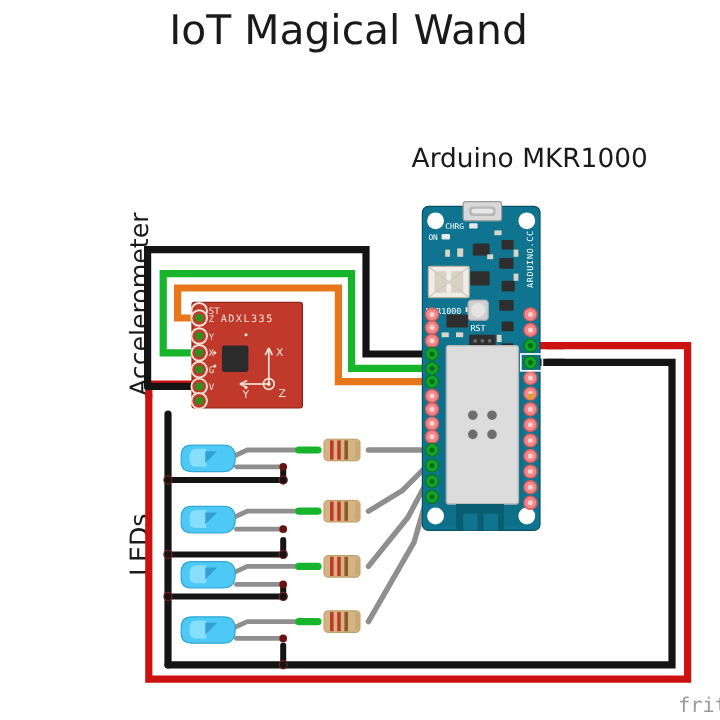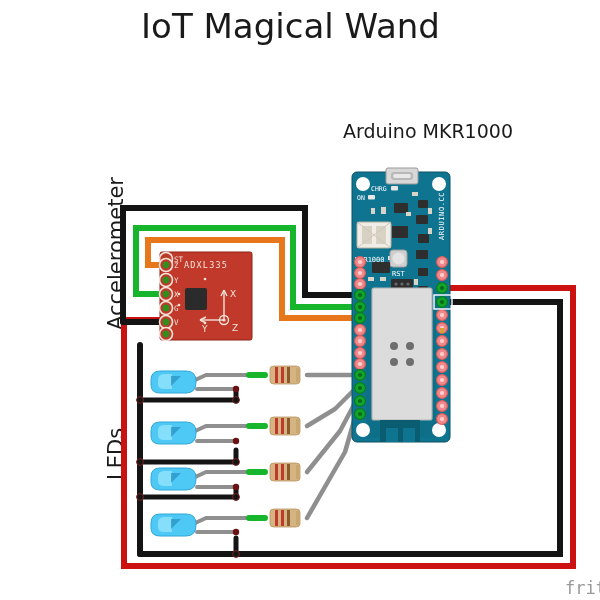--- a/index.html
+++ b/index.html
@@ -21,21 +21,21 @@
     width: 581px;
     text-align: center;
     font-size: 34px;
     color: #1a1a1a;
     font-family: "DejaVu Sans", "Liberation Sans", sans-serif;
     letter-spacing: 0px;
   }
   .board-label {
     position: absolute;
     left: 343px; top: 120px;
-    font-size: 19px;
+    font-size: 22px;
     color: #1a1a1a;
   }
   .vlabel {
     position: absolute;
     font-size: 21px;
     color: #1a1a1a;
     transform-origin: 0 0;
     transform: rotate(-90deg);
     white-space: nowrap;
   }

